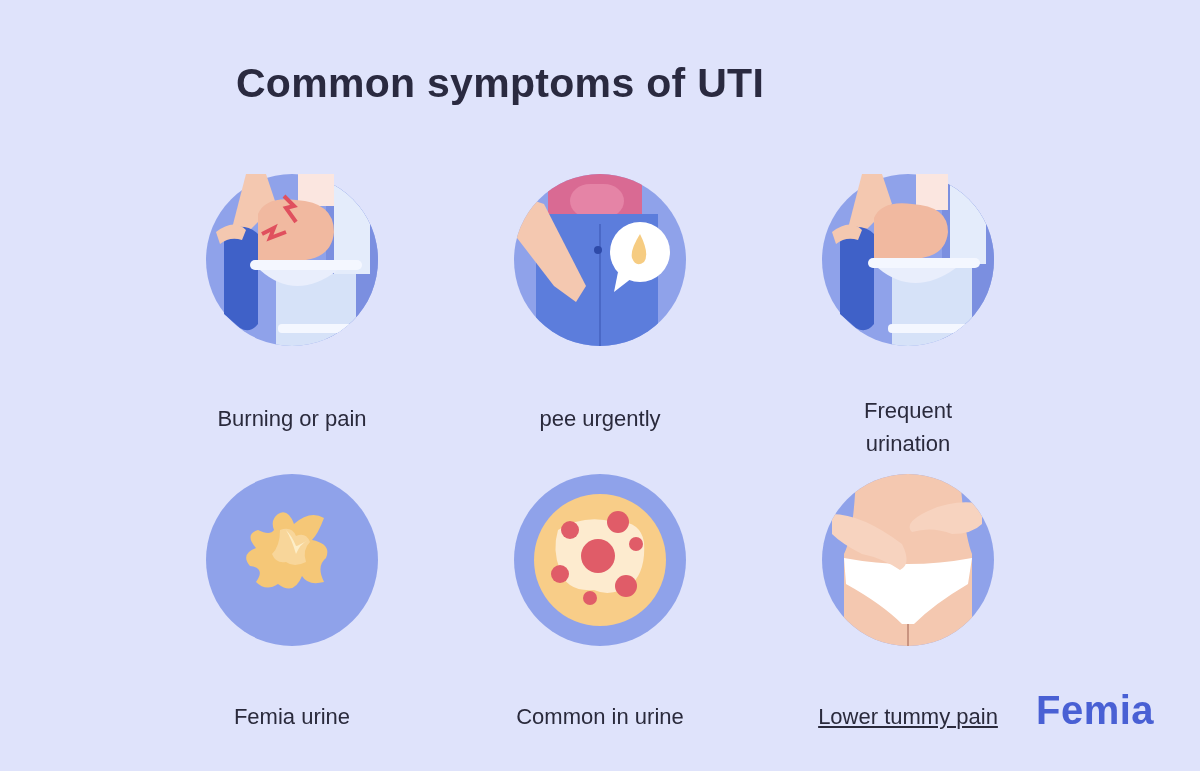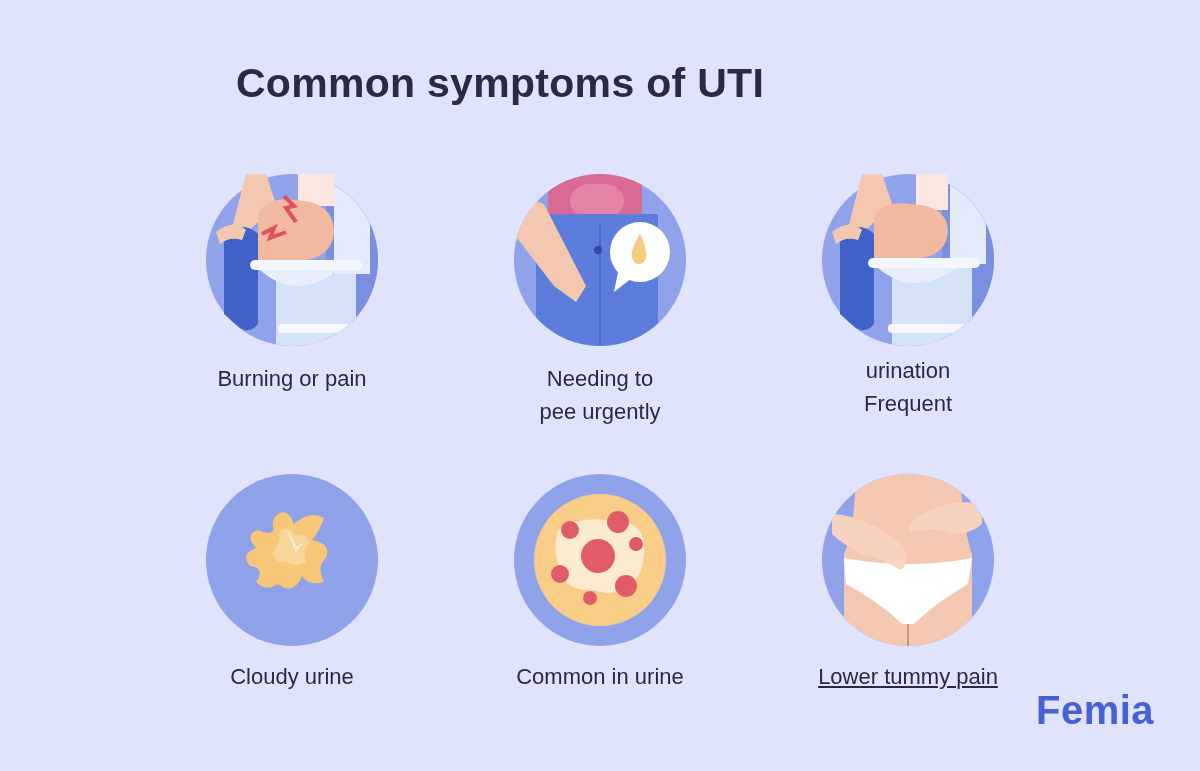--- a/index.html
+++ b/index.html
@@ -7,21 +7,21 @@
     width:1200px; height:771px; background:#dfe3fb; position:relative; overflow:hidden;
     font-family:"Liberation Sans", sans-serif; color:#26263a;
   }
   .title {
     position:absolute; left:0; width:1000px; top:60px; text-align:center;
     font-size:41px; font-weight:bold; color:#2a2a40; letter-spacing:0.3px;
   }
   .circle-wrap { position:absolute; width:172px; height:172px; }
   .circle-wrap svg { width:172px; height:172px; display:block; overflow:visible; }
   .label {
-    position:absolute; width:260px; text-align:center; font-size:22px; line-height:33px; color:#2a2a3c;
+    position:absolute; width:260px; text-align:center; font-size:22px; line-height:33px; color:#2a2a3c;margin-top:40px;
   }
   .brand {
     position:absolute; left:1036px; top:688px; font-size:40px; font-weight:bold; color:#4960d4; letter-spacing:0.5px;
   }
 </style>
 </head>
 <body>
 
 <div class="title">Common symptoms of UTI</div>
 
@@ -69,21 +69,20 @@
       <line x1="86" y1="50" x2="86" y2="172" stroke="#4a68c6" stroke-width="2"></line>
       <circle cx="84" cy="76" r="4" fill="#2e4aa8"></circle>
       <path d="M0 20 L30 30 L72 112 L62 128 L40 112 L0 60 Z" fill="#f4c8b0"></path>
     </g>
     <circle cx="126" cy="78" r="30" fill="#ffffff"></circle>
     <path d="M104 98 L100 118 L118 104 Z" fill="#ffffff"></path>
     <path d="M126 60 Q116 76 118 84 Q122 94 130 88 Q136 80 126 60 Z" fill="#f6cc82"></path>
   </svg>
 </div>
 <div class="label" style="left:470px;top:362px;">
-  <div>Needing to</div>
   <div>pee urgently</div>
 </div>
 
 <div class="circle-wrap" style="left:822px;top:174px;">
   <svg viewBox="0 0 172 172">
     <defs>
         <clipPath id="c3">
           <circle cx="86" cy="86" r="86"></circle>
         </clipPath>
       </defs>
@@ -97,34 +96,34 @@
     <path d="M40 0 L60 0 L70 30 L40 60 L24 62 Z" fill="#f4c8b0"></path>
     <rect x="94" y="0" width="32" height="36" fill="#fbe6e0"></rect>
     <path d="M52 44 Q60 26 90 30 Q126 32 126 58 Q124 80 100 84 L52 84 Z" fill="#f1b9a0"></path>
     <path d="M18 56 Q40 48 52 60 L52 150 Q44 160 34 154 L18 140 Z" fill="#3f61c8"></path>
     <path d="M10 58 Q28 44 40 56 L36 66 Q24 62 14 70 Z" fill="#f4c8b0"></path>
     <rect x="46" y="84" width="112" height="10" rx="5" fill="#f4f7ff"></rect>
     <path d="M56 94 Q92 124 134 94 Z" fill="#e9eefc"></path>
   </svg>
 </div>
 <div class="label" style="left:778px;top:354px;">
+  <div>Frequent</div>
   <div>urination</div>
-  <div>Frequent</div>
 </div>
 
 <div class="circle-wrap" style="left:206px;top:474px;">
   <svg viewBox="0 0 172 172">
     <circle cx="86" cy="86" r="86" fill="#8fa2ea"></circle>
     <path d="M72 40 Q82 34 88 50 Q104 36 118 44 Q112 60 106 66 Q126 70 120 84 Q110 92 118 108 Q102 112 96 102 Q88 122 72 110 Q60 118 50 108 Q60 94 44 92 Q34 80 50 74 Q38 60 52 56 Q64 62 68 56 Q64 46 72 40 Z" fill="#f5c777"></path>
     <path d="M74 56 Q86 52 90 62 Q100 58 104 68 Q96 76 100 88 Q88 94 80 88 Q70 90 66 80 Q74 72 74 56 Z" fill="#f8d69a"></path>
     <path d="M80 56 Q86 66 90 80 Q94 70 102 66 Q92 72 90 72 Q86 62 80 56 Z" fill="#fdeec8"></path>
   </svg>
 </div>
 <div class="label" style="left:162px;top:660px;">
-  <div>Cloudy urine</div>
+  <div>Femia urine</div>
 </div>
 
 <div class="circle-wrap" style="left:514px;top:474px;">
   <svg viewBox="0 0 172 172">
     <circle cx="86" cy="86" r="86" fill="#8fa2ea"></circle>
     <circle cx="86" cy="86" r="66" fill="#f8cd88"></circle>
     <path d="M44 56 Q70 40 100 48 Q126 46 130 68 Q132 96 118 110 Q98 124 80 116 Q52 118 46 96 Q38 76 44 56 Z" fill="#fdebcf"></path>
     <circle cx="84" cy="82" r="17" fill="#e05c68"></circle>
     <circle cx="56" cy="56" r="9" fill="#e05c68"></circle>
     <circle cx="104" cy="48" r="11" fill="#e05c68"></circle>

